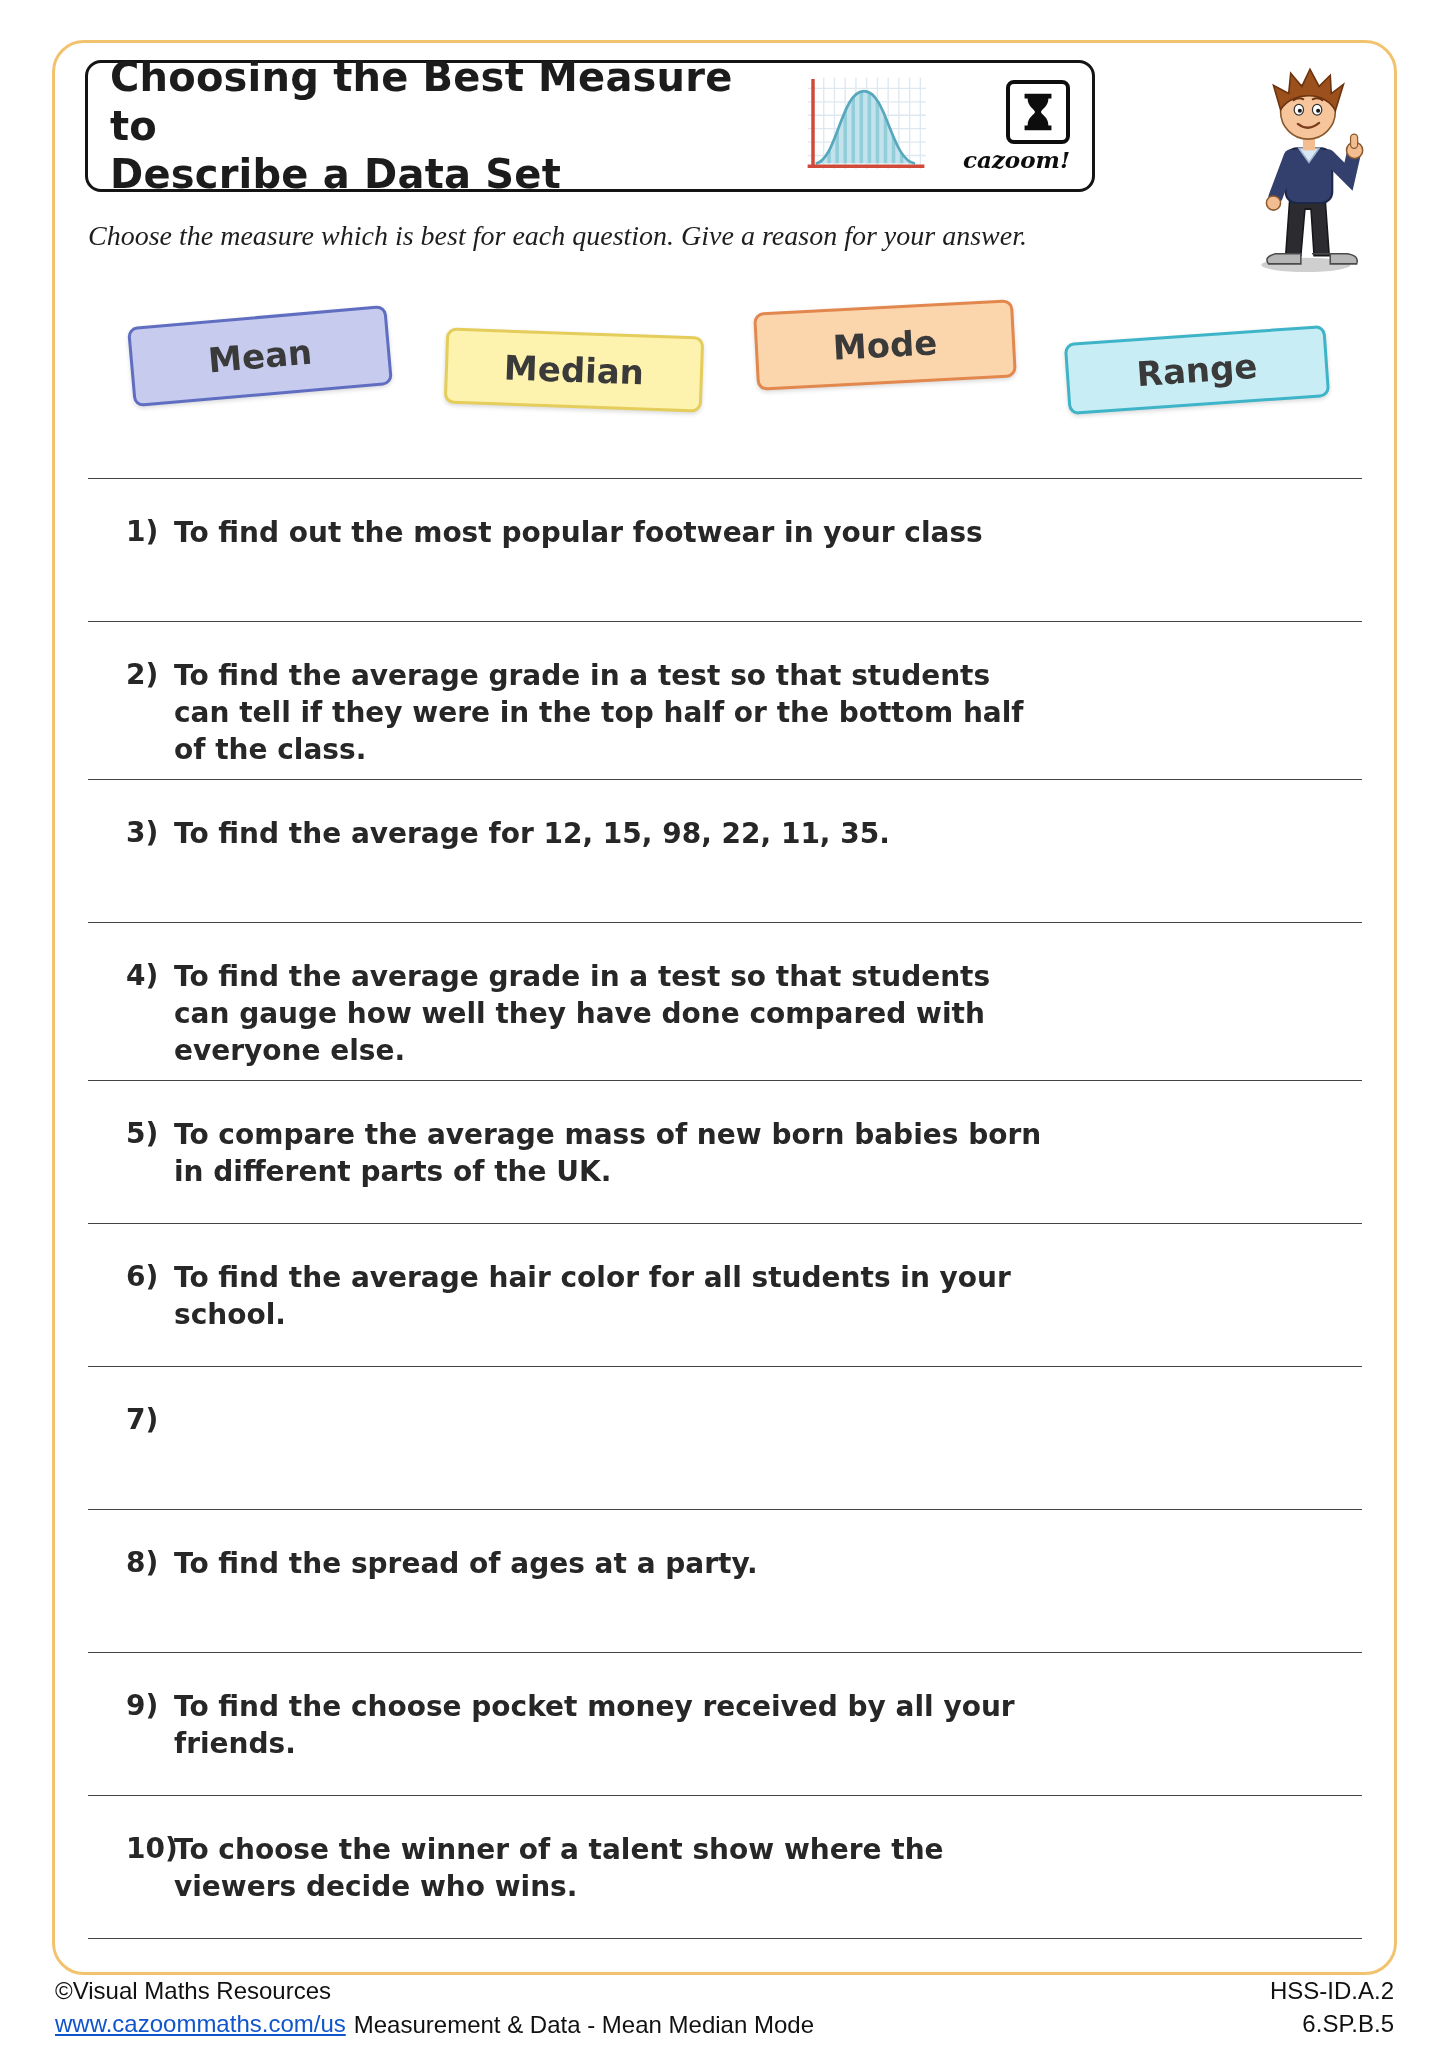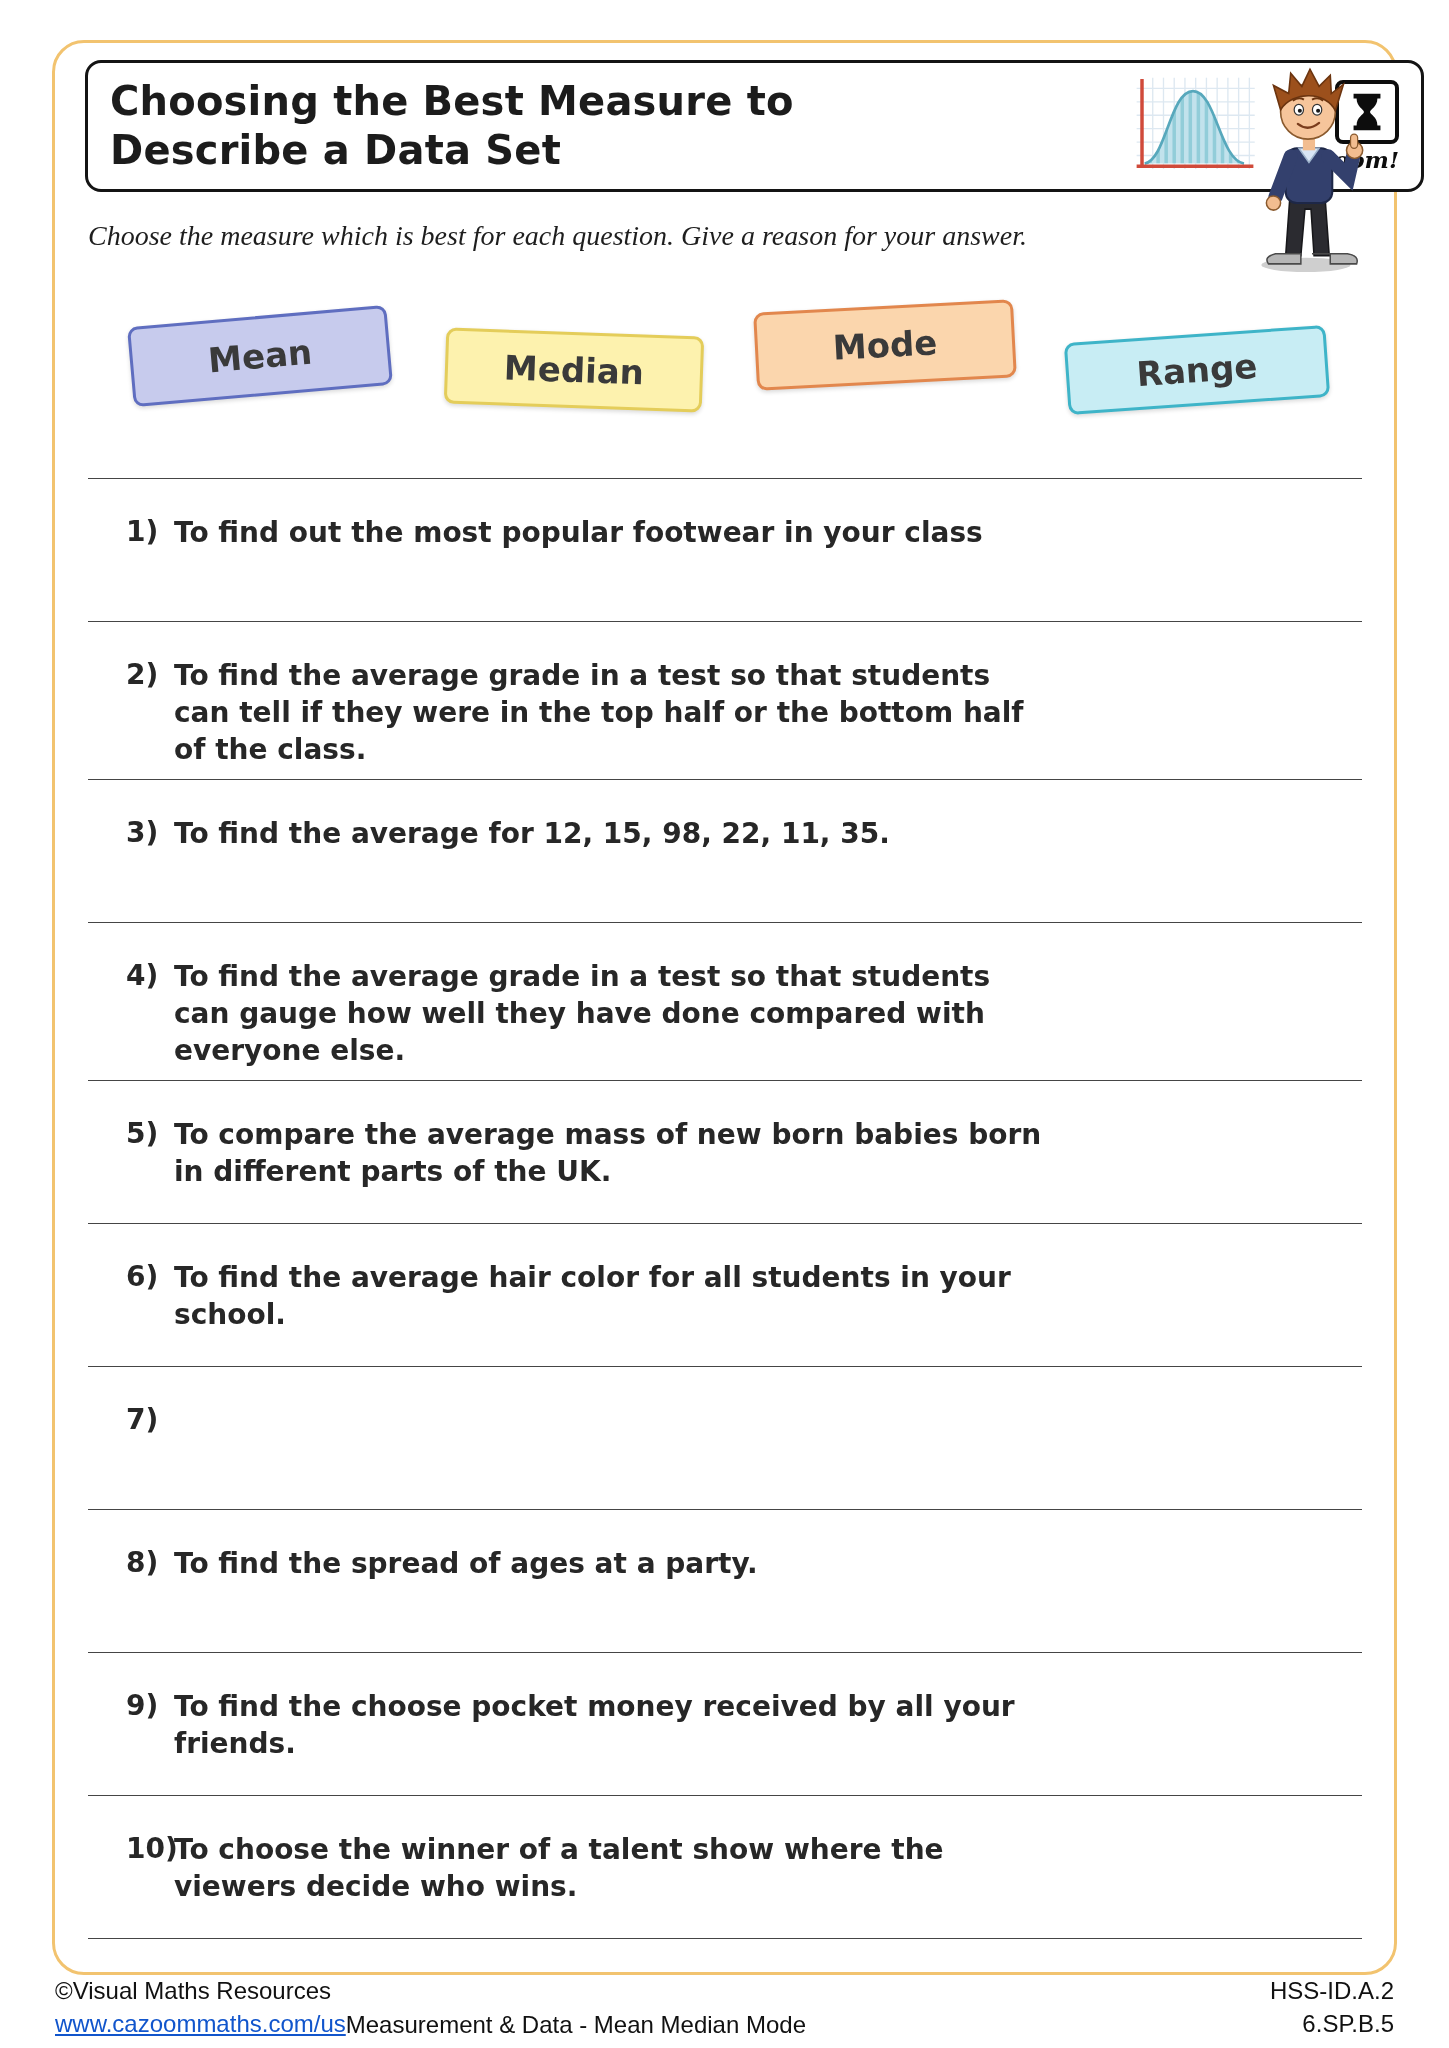--- a/index.html
+++ b/index.html
@@ -2,21 +2,21 @@
 <html><head>
 <meta charset="utf-8">
 <style>
   * { margin:0; padding:0; box-sizing:border-box; }
   html,body { width:1449px; height:2048px; background:#ffffff; font-family:"DejaVu Sans", sans-serif; position:relative; overflow:hidden; }
 
   .page-border { position:absolute; left:52px; top:40px; width:1345px; height:1935px;
     border:3px solid #f2c36f; border-radius:32px; background:#ffffff; }
 
   
-  .header-box { position:absolute; left:85px; top:60px; width:1339px; height:132px;
+  .header-box { position:absolute; left:85px; top:60px; width:1010px; height:132px;
     border:3px solid #141414; border-radius:16px; background:#fff;
     display:flex; align-items:center; padding:0 22px; gap:26px; z-index:2; }
   .title { font-size:40px; font-weight:bold; color:#1c1c1c; line-height:1.22; flex:1; letter-spacing:.2px; }
   .hist-icon { width:140px; height:102px; flex:0 0 auto; }
   .logo-col { display:flex; flex-direction:column; align-items:flex-end; width:110px; flex:0 0 auto; }
   .logo-frame { width:64px; height:64px; border:4px solid #0d0d0d; border-radius:8px; background:#fff;
     display:flex; align-items:center; justify-content:center; }
   .logo-text { font-family:"DejaVu Serif", serif; font-style:italic; font-weight:bold; font-size:23px; color:#0d0d0d; margin-top:2px; }
 
   .mascot { position:absolute; left:1243px; top:55px; width:136px; height:218px; z-index:3; }
@@ -35,21 +35,21 @@
 
   
   .questions { position:absolute; left:88px; top:478px; width:1274px; z-index:2; }
   .question { position:relative; border-top:1px solid #454545; min-height:143px; padding:36px 0 10px 86px; }
   .q-num { position:absolute; left:38px; top:36px; font-weight:bold; font-size:28px; color:#272727; }
   .q-text { font-weight:bold; font-size:28px; color:#272727; line-height:1.32; max-width:880px; }
   .end-line { border-top:1px solid #454545; }
 
   
   .footer { position:absolute; left:55px; right:55px; bottom:8px; display:flex; align-items:flex-end;
-    font-family:"Liberation Sans", sans-serif; font-size:24px; color:#111; z-index:2; }
+    font-family:"Liberation Sans", sans-serif; font-size:24px; color:#111; z-index:2;gap:8px; }
   .footer-left { line-height:1.35; }
   .footer-link { color:#1155cc; text-decoration:underline; }
   .footer-center { flex:1; text-align:left; padding-bottom:1px; }
   .footer-right { text-align:right; line-height:1.35; }
 </style>
 </head>
 <body>
 
 <div class="page-border"></div>
 

